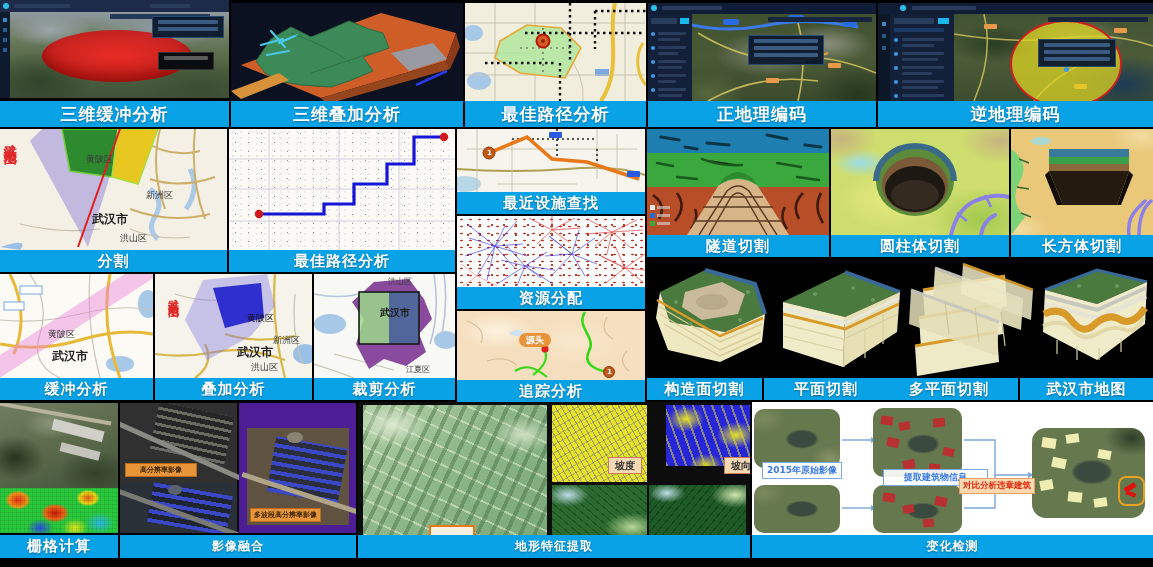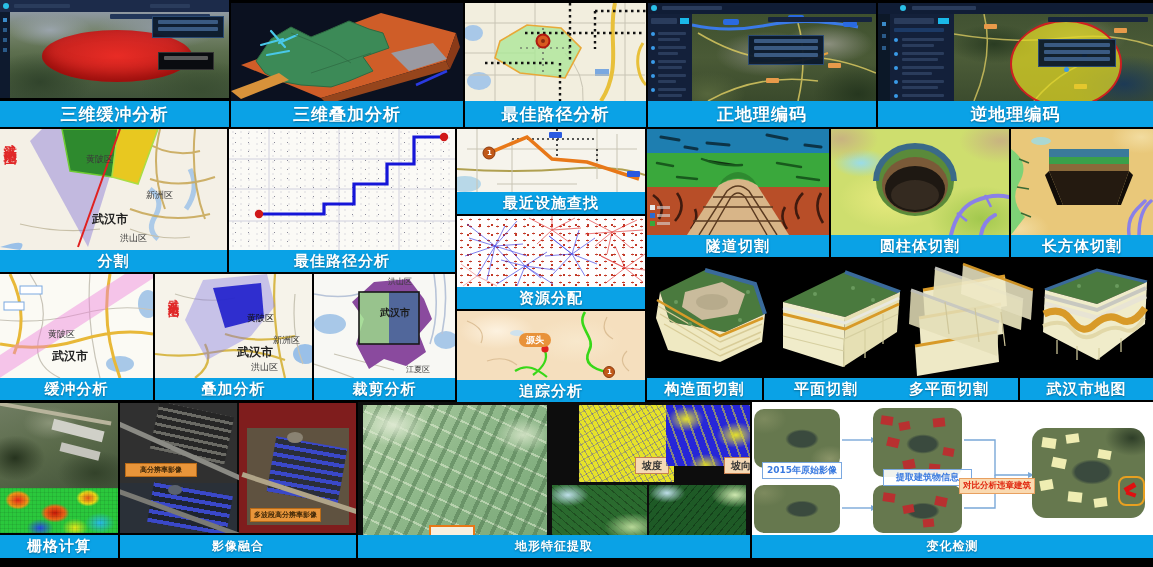--- a/index.html
+++ b/index.html
@@ -505,21 +505,21 @@
            background:repeating-linear-gradient(0deg,#6a6a64 0 3px,#262626 3px 8px);"></div>
       <div style="position:absolute;left:-10px;top:48px;width:150px;height:5px;background:#8a8a84;transform:rotate(24deg);"></div>
       <div class="chip" style="left:5px;top:60px;padding:1px 14px;background:#e8953a;border:1px solid #b86a18;color:#402808;font-size:7px;font-weight:bold;">高分辨率影像</div>
     </div>
     <div style="position:absolute;left:0;top:80px;width:117px;height:50px;background:#2a3038;">
       <div style="position:absolute;left:30px;top:6px;width:80px;height:40px;transform:rotate(10deg);
            background:repeating-linear-gradient(0deg,#3a48c8 0 4px,#1e2430 4px 9px);"></div>
       <div style="position:absolute;left:-10px;top:30px;width:150px;height:5px;background:#7a7a74;transform:rotate(20deg);"></div>
       <div style="position:absolute;left:48px;top:2px;width:14px;height:10px;border-radius:50%;background:#5a626e;"></div>
     </div>
-    <div style="position:absolute;left:119px;top:0;width:117px;height:130px;background:#7f1d1d;">
+    <div style="position:absolute;left:119px;top:0;width:117px;height:130px;background:#4c1d95;">
       <div style="position:absolute;left:8px;top:25px;width:102px;height:97px;background:#5f5240;">
         <div style="position:absolute;left:24px;top:14px;width:72px;height:56px;transform:rotate(10deg);
              background:repeating-linear-gradient(0deg,#3a48c8 0 4px,#2a2e3a 4px 9px);"></div>
         <div style="position:absolute;left:-8px;top:64px;width:130px;height:5px;background:#b0a488;transform:rotate(18deg);"></div>
         <div style="position:absolute;left:40px;top:4px;width:16px;height:11px;border-radius:50%;background:#8a8272;"></div>
         <div class="chip" style="left:3px;top:80px;padding:1px 3px;background:#e8953a;border:1px solid #b86a18;color:#402808;font-size:7px;font-weight:bold;">多波段高分辨率影像</div>
       </div>
     </div>
   </div>
   <div class="banner f16" style="left:120px;top:535px;width:236px;height:23px;">影像融合</div>
@@ -531,21 +531,21 @@
            radial-gradient(40px 26px at 160px 30px, #cfe0c2 0%, transparent 70%),
            repeating-linear-gradient(115deg, rgba(70,110,70,.45) 0 4px, transparent 4px 13px),
            repeating-linear-gradient(25deg, rgba(230,240,215,.5) 0 2px, transparent 2px 16px),
            linear-gradient(135deg,#b2d0a6 0%,#8fb88a 45%,#7aa878 100%);">
       <div class="chip" style="left:66px;top:120px;width:42px;height:10px;background:#f8f0e0;border:2px solid #e87818;"></div>
     </div>
     <div style="position:absolute;left:194px;top:3px;width:95px;height:77px;
          background:
            repeating-linear-gradient(60deg, rgba(60,60,190,.4) 0 1px, transparent 1px 5px),
            repeating-linear-gradient(150deg, rgba(60,60,190,.3) 0 1px, transparent 1px 7px),
-           #e6e22a; margin-left: 27px;">
+           #e6e22a;">
       <div class="chip" style="left:56px;top:52px;width:32px;height:15px;background:#f5d9b5;border:1px solid #c88050;color:#333;font-size:10px;font-weight:bold;">坡度</div>
     </div>
     <div style="position:absolute;left:308px;top:3px;width:97px;height:61px;
          background:
            radial-gradient(26px 18px at 20px 14px, #e6e22a 0%, transparent 70%),
            radial-gradient(30px 20px at 70px 30px, #e6e22a 0%, transparent 65%),
            radial-gradient(24px 16px at 40px 60px, #d8d428 0%, transparent 70%),
            radial-gradient(28px 18px at 90px 66px, #e6e22a 0%, transparent 65%),
            repeating-linear-gradient(70deg, rgba(230,226,42,.5) 0 2px, transparent 2px 9px),
            #2626d8;">
@@ -611,18 +611,18 @@
       <div style="position:absolute;left:8px;top:52px;width:13px;height:10px;background:#efedb2;transform:rotate(-10deg);"></div>
       <div style="position:absolute;left:36px;top:64px;width:14px;height:10px;background:#efedb2;transform:rotate(6deg);"></div>
       <div style="position:absolute;left:62px;top:70px;width:13px;height:9px;background:#efedb2;transform:rotate(-8deg);"></div>
       <div style="position:absolute;left:66px;top:22px;width:13px;height:9px;background:#efedb2;transform:rotate(10deg);"></div>
       <div style="position:absolute;left:86px;top:48px;width:23px;height:26px;border:2px solid #e8a020;border-radius:8px;">
         <div style="position:absolute;left:4px;top:7px;width:12px;height:5px;background:#e01010;transform:rotate(-30deg);"></div>
         <div style="position:absolute;left:6px;top:14px;width:10px;height:4px;background:#e01010;transform:rotate(20deg);"></div>
       </div>
     </div>
     <div class="chip" style="left:10px;top:60px;padding:1px 4px;background:#fff;border:1px solid #7aa8e0;color:#3a7ae0;font-size:9px;font-weight:bold;">2015年原始影像</div>
-    <div class="chip" style="left:131px;top:67px;padding:1px 12px;background:rgba(255,255,255,.9);border:1px solid #7aa8e0;color:#3a7ae0;font-size:9px;font-weight:bold;">提取建筑物信息</div>
+    <div class="chip" style="left:131px;top:67px;padding:1px 20px;background:rgba(255,255,255,.9);border:1px solid #7aa8e0;color:#3a7ae0;font-size:9px;font-weight:bold;">提取建筑物信息</div>
     <div class="chip" style="left:207px;top:76px;padding:1px 3px;background:#fad9b0;border:1px solid #e8a060;color:#e02810;font-size:8.5px;font-weight:bold;">对比分析违章建筑</div>
   </div>
   <div class="banner f16" style="left:752px;top:535px;width:401px;height:23px;">变化检测</div>
 
 </div>
 
 </body></html>

